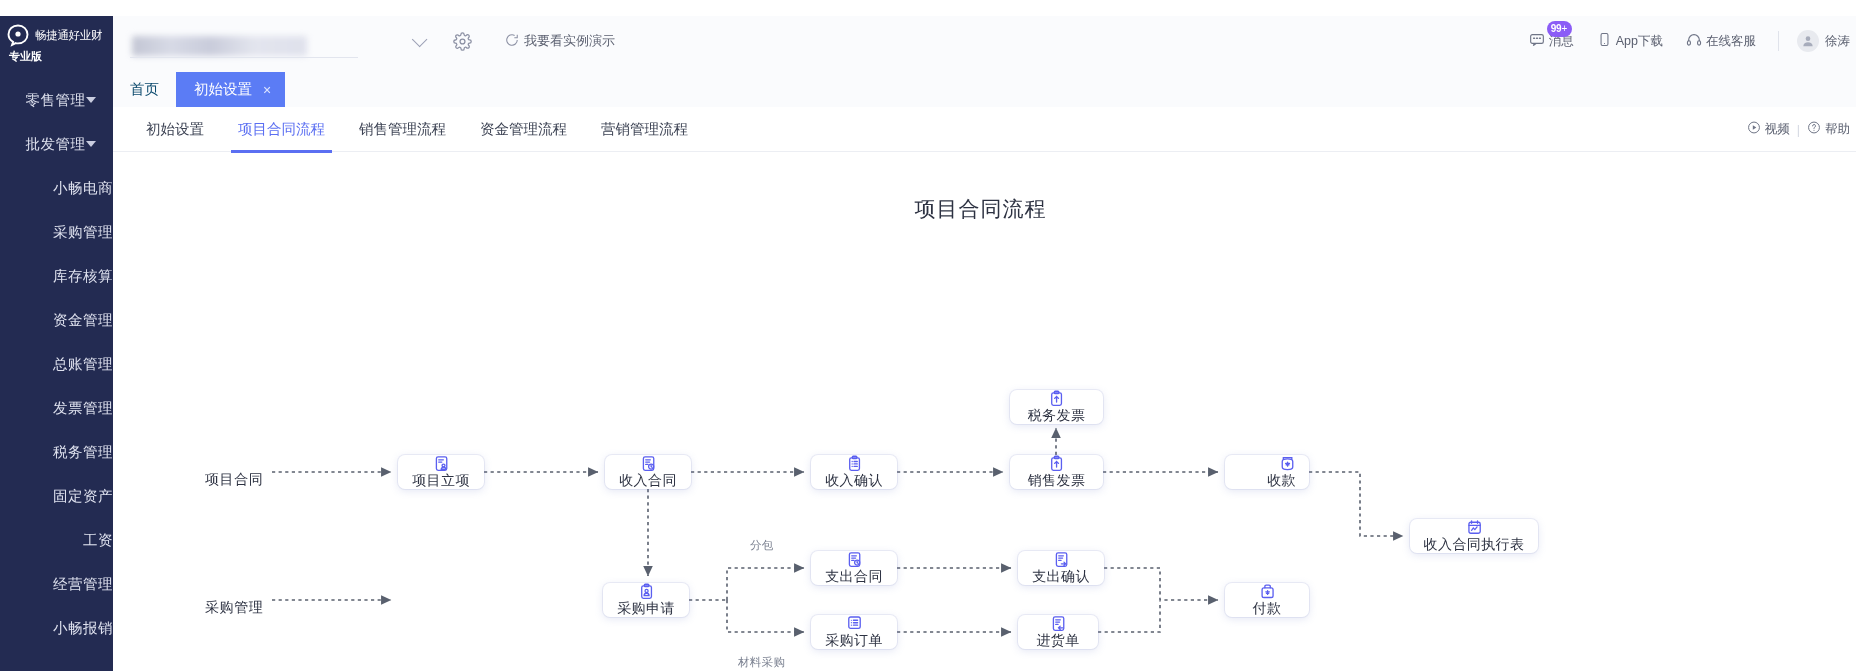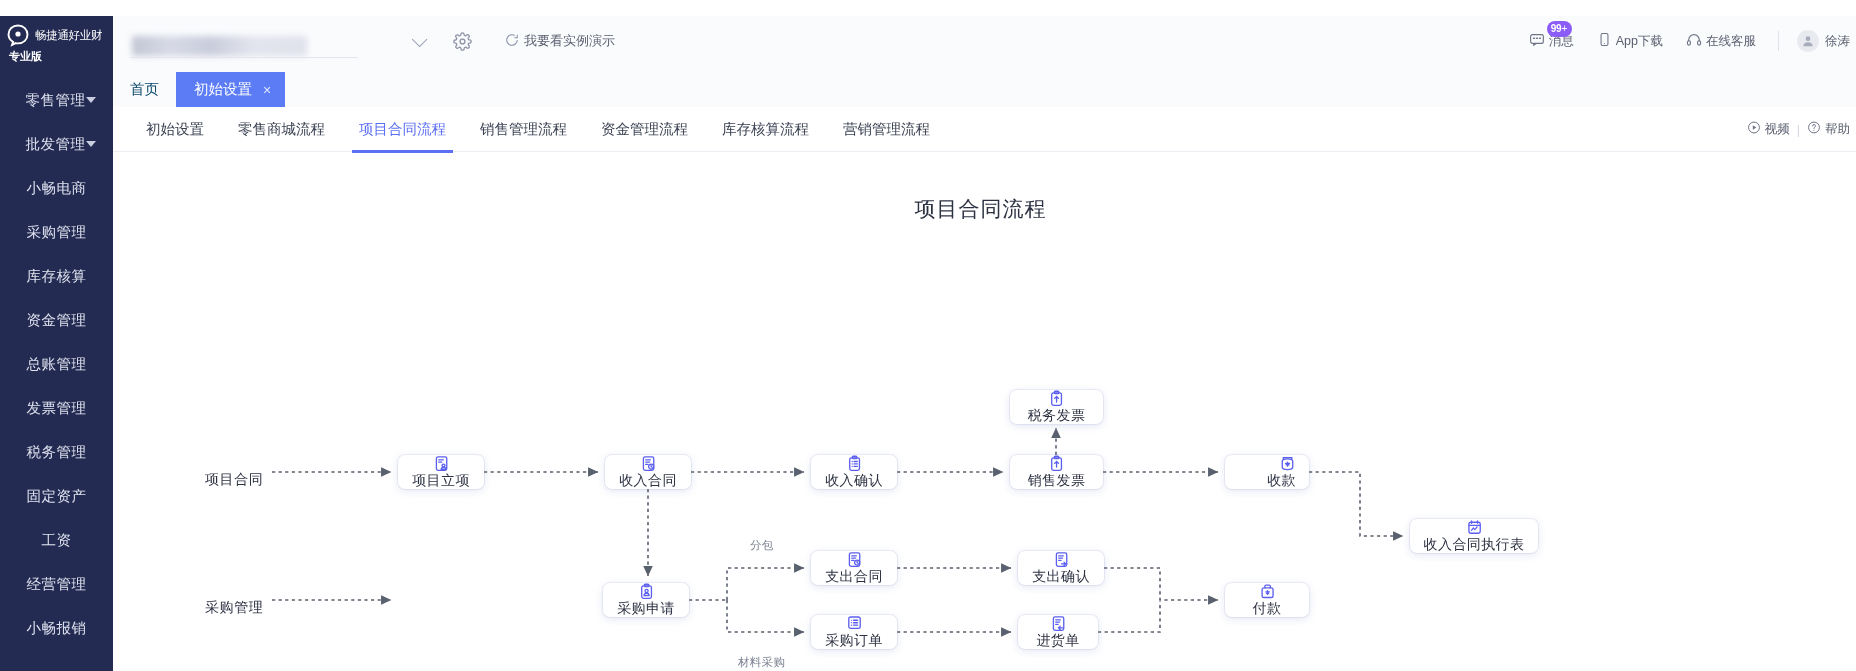--- a/index.html
+++ b/index.html
@@ -23,21 +23,21 @@
   .brand { position:relative; height:58px; padding:7px 0 0 6px; }
   .brand-row { display:flex; align-items:center; gap:5px; }
   .brand-logo { width:24px; height:24px; flex:0 0 24px; }
   .brand-name {
     font-size:11.5px; color:#fff; letter-spacing:-0.3px; white-space:nowrap;
     overflow:hidden; font-weight:400;
   }
   .brand-sub { font-size:11px; color:#fff; margin:2px 0 0 3px; font-weight:700; }
   .nav-list { margin-top:4px; }
   .nav-item {
-    height:44px; display:flex; align-items:center; justify-content:center;
+    height:44px; display:flex; align-items:center; justify-content:flex-end;
     font-size:14.5px; color:#dfe2ef; letter-spacing:0.5px; cursor:pointer;
     position:relative;
   }
   .nav-item .caret {
     position:absolute; right:17px; top:50%; transform:translateY(-50%);
     width:0; height:0; border-left:5px solid transparent; border-right:5px solid transparent;
     border-top:6px solid #c9cde0;
   }
   .nav-item.has-caret { padding-right:20px; justify-content:center; padding-left:18px; }
 
@@ -282,34 +282,28 @@
       </div>
     </div>
 
   <main class="panel">
 
     <div class="subtabs">
       <div id="subTabs" style="display:flex;align-items:center;">
           <div class="stab">
             <span>初始设置</span>
           </div>
-          <div class="stab">
-            <span>零售商城流程</span>
-          </div>
           <div class="stab active">
             <span>项目合同流程</span>
           </div>
           <div class="stab">
             <span>销售管理流程</span>
           </div>
           <div class="stab">
             <span>资金管理流程</span>
-          </div>
-          <div class="stab">
-            <span>库存核算流程</span>
           </div>
           <div class="stab">
             <span>营销管理流程</span>
           </div>
         </div>
       <div class="subtabs-right">
         <span class="srl">
           <span>
             <svg width="14" height="14" viewBox="0 0 24 24" fill="none" stroke="#6e7486" stroke-width="1.7">
               <circle cx="12" cy="12" r="9.3"></circle>

